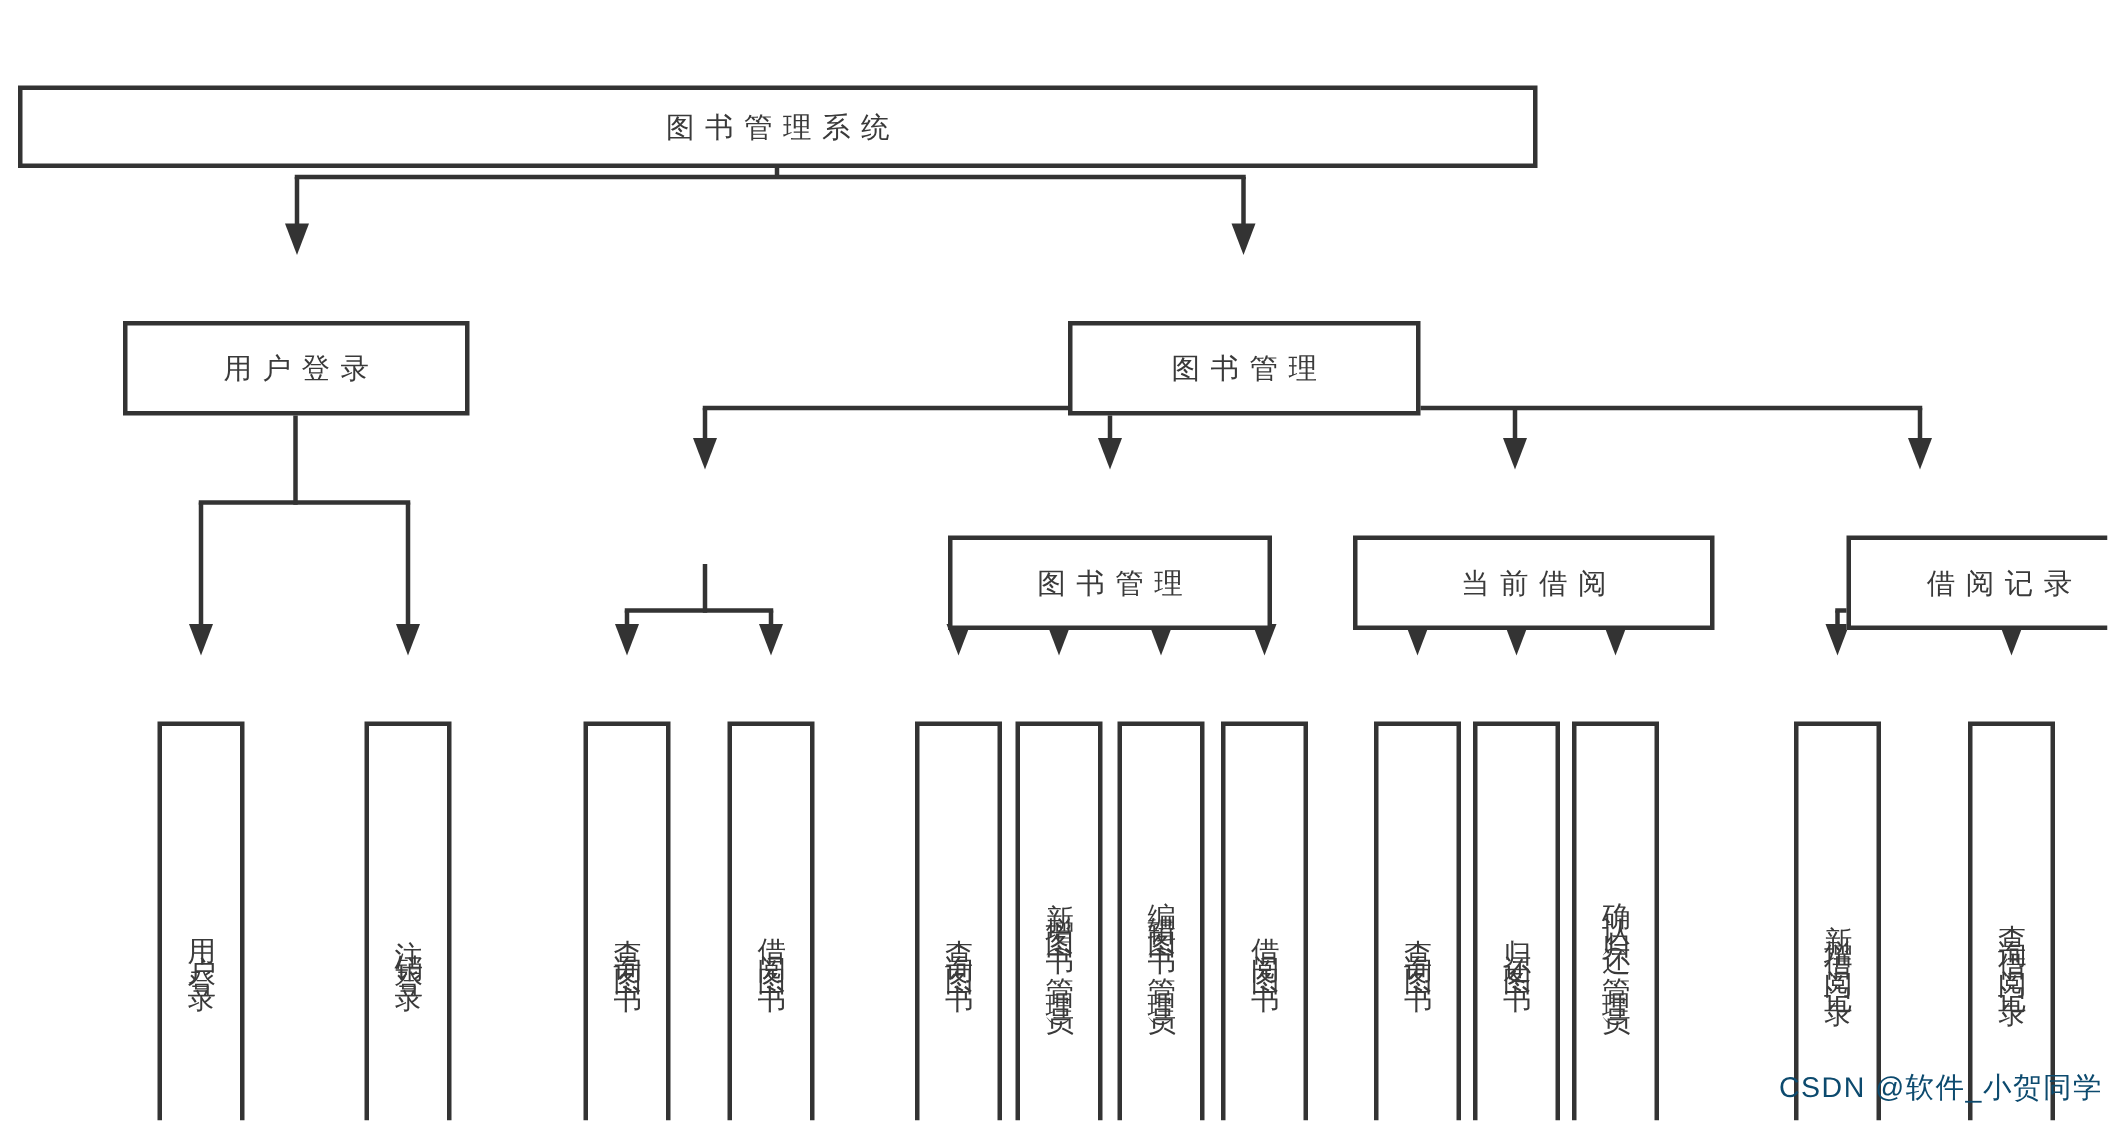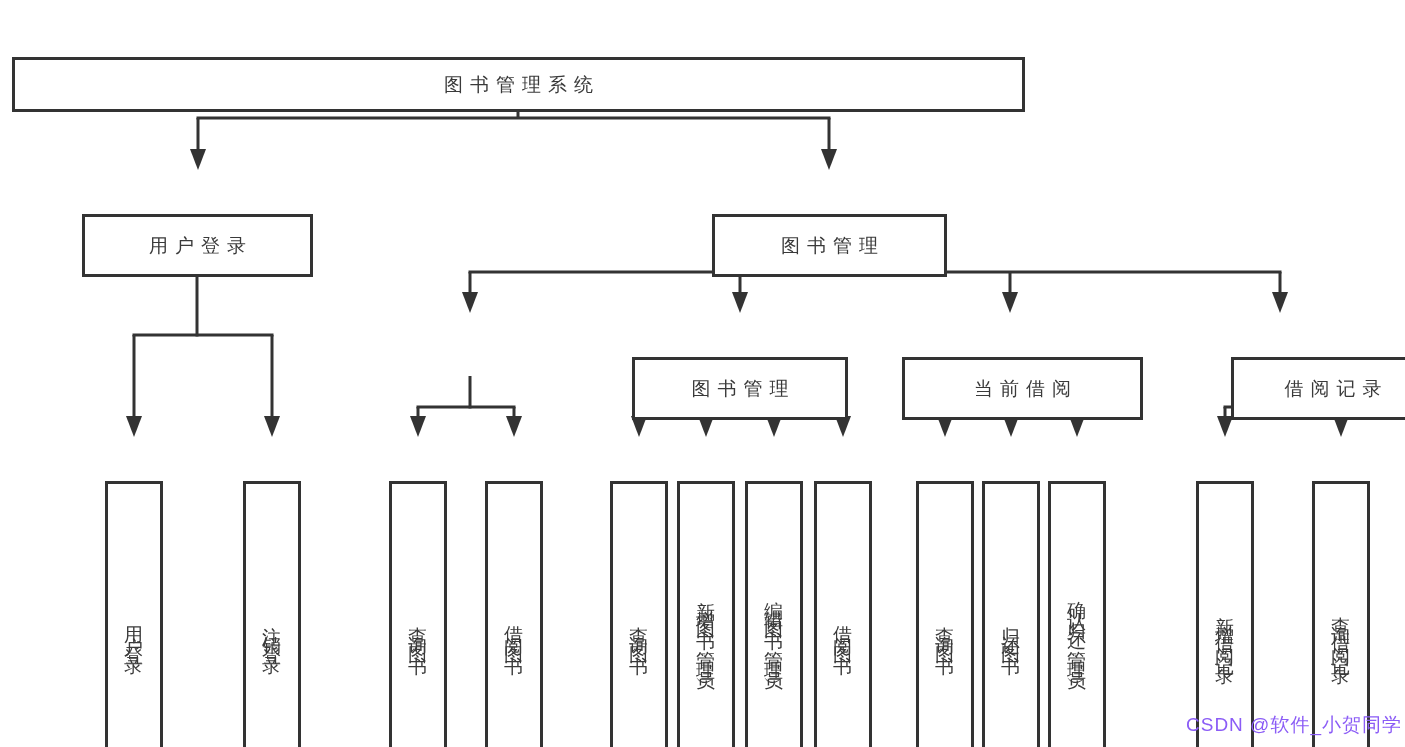--- a/index.html
+++ b/index.html
@@ -40,21 +40,21 @@
     text-orientation: mixed;
     font-size: 19px;
     letter-spacing: 10px;
     line-height: 1;
   }
   .watermark {
     position: absolute;
     left: 1186px;
     top: 712px;
     font-size: 19px;
-    color: #8b5cf6;
+    color: #0c4a6e;
     letter-spacing: 1px;
     white-space: nowrap;
     z-index: 3;
   }
 </style>
 </head>
 <body>
 
 <div class="canvas">
 

